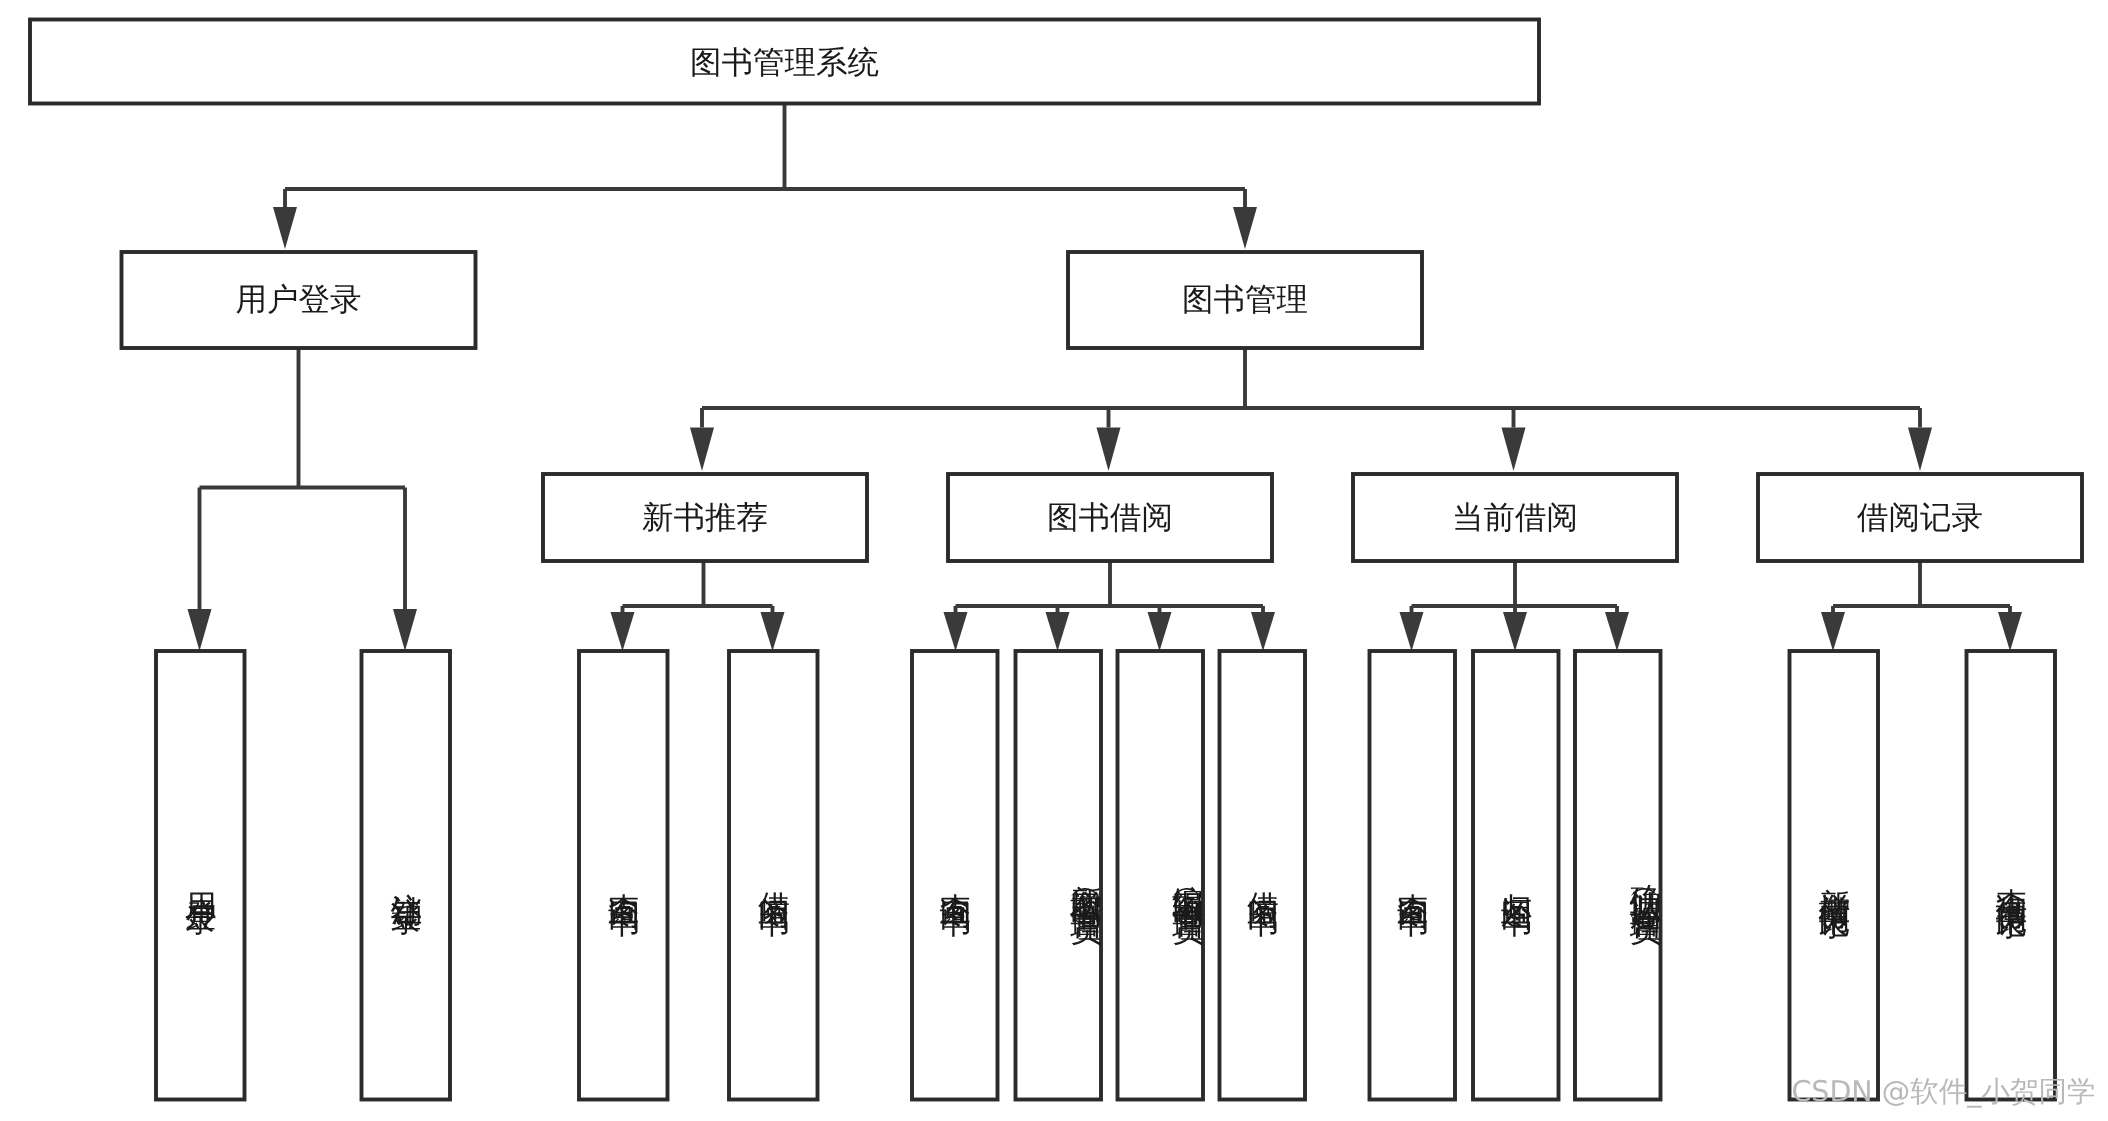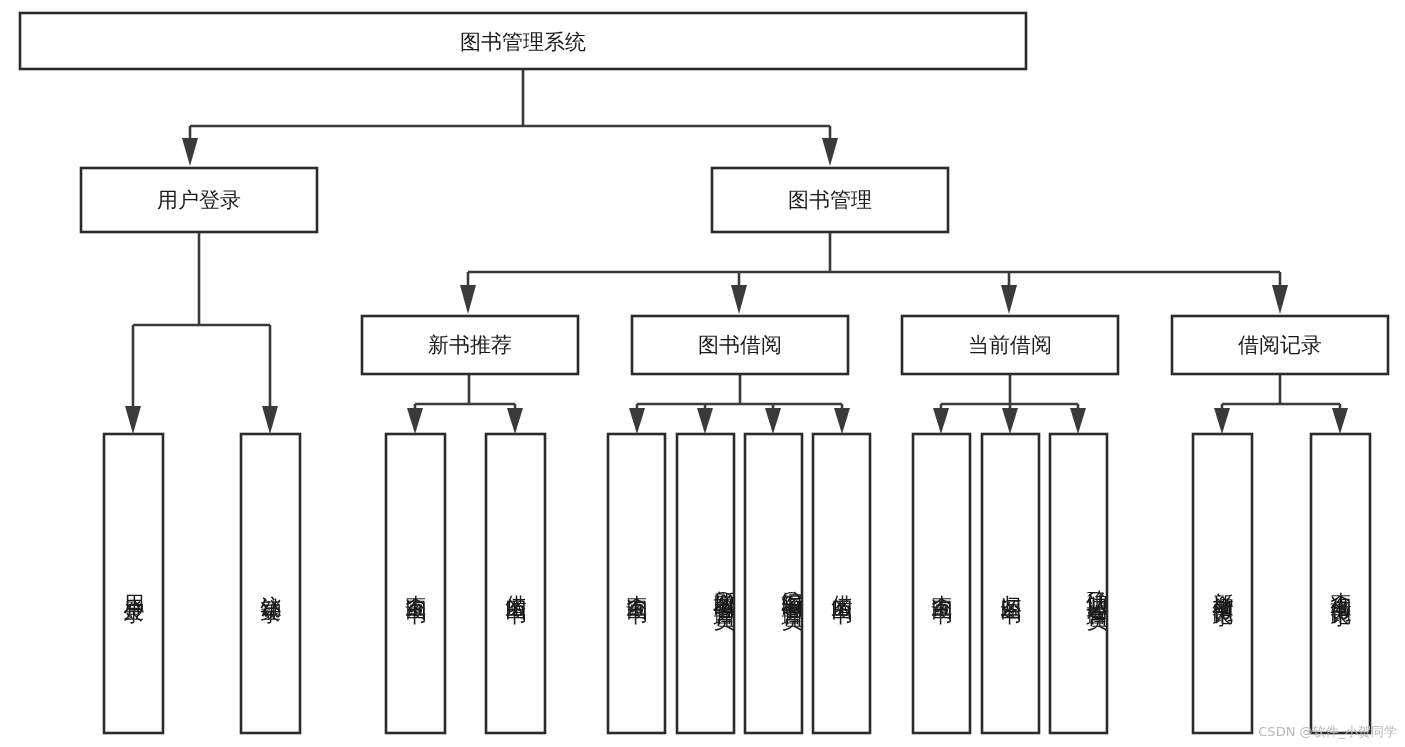--- a/index.html
+++ b/index.html
@@ -62,21 +62,21 @@
     align-items: center;
     justify-content: center;
     white-space: nowrap;
     pointer-events: none;
   }
   .watermark {
     position: absolute;
     right: 8px;
     bottom: 6px;
     font-family: "DejaVu Sans", "Liberation Sans", sans-serif;
-    font-size: 13px;
+    font-size: 19px;
     color: #b9b9b9;
     white-space: nowrap;
   }
 </style>
 </head>
 <body>
 
 <div id="diagram-root">
 
   <svg class="flow" viewBox="0 0 1405 747">

